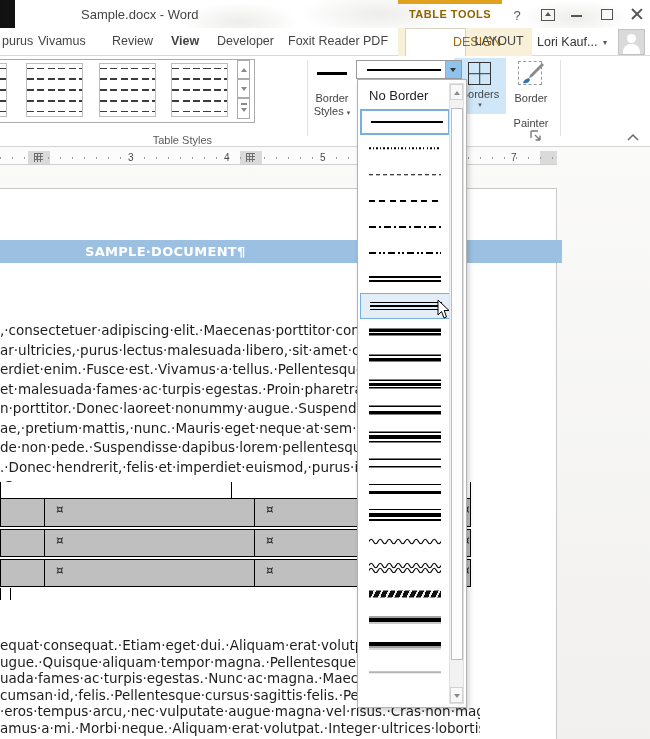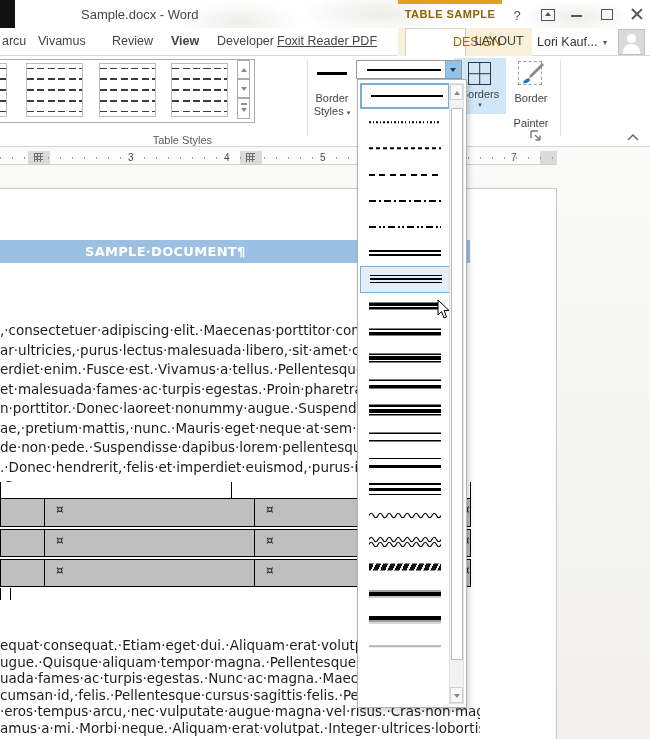--- a/index.html
+++ b/index.html
@@ -77,21 +77,21 @@
   .ruler{position:absolute;left:0;top:4px;width:557px;height:14px;background:#fcfcfc;border-bottom:1px solid #cfcfcf;box-sizing:border-box;}
   .ruler-ticks{position:absolute;left:0;top:6px;width:557px;height:2px;
       background:repeating-linear-gradient(90deg,#9c9c9c 0 1px,rgba(0,0,0,0) 1px 12px);}
   .ruler-num{position:absolute;top:1px;font-size:10px;color:#4a4a4a;}
   .rn0{left:128px;} .rn1{left:224px;} .rn2{left:320px;} .rn3{left:511px;}
   .ruler-patch{position:absolute;top:0;height:13px;background:#dadada;}
   .grid-marker{position:absolute;top:2px;width:9px;height:9px;
       background:repeating-linear-gradient(90deg,#6e6e6e 0 1px,rgba(0,0,0,0) 1px 3px),
                  repeating-linear-gradient(180deg,#6e6e6e 0 1px,rgba(0,0,0,0) 1px 3px);}
   .page{position:absolute;left:0;top:41px;width:557px;height:551px;background:#fff;border-top:1px solid #c8c8c8;border-right:1px solid #c8c8c8;box-sizing:border-box;}
-  .head-band{position:absolute;left:0;top:51px;width:470px;height:23px;background:#9cc0e2;}
+  .head-band{position:absolute;left:0;top:51px;width:562px;height:23px;background:#9cc0e2;}
   .head-band span{position:absolute;left:85px;top:4px;color:#fff;font-size:13px;font-weight:600;letter-spacing:.3px;
       font-family:"DejaVu Sans",sans-serif;}
   .bodytext{position:absolute;left:0;width:480px;color:#1d1d1d;font-size:13.5px;
       font-family:"DejaVu Sans",sans-serif;white-space:nowrap;overflow:hidden;}
   .p1{top:132px;line-height:19.5px;}
   .p2{top:448px;line-height:16.6px;}
   .tblrow{position:absolute;left:0;background:#bfbfbf;border:1px solid #000;box-sizing:border-box;width:471px;}
   .tbl-div{position:absolute;top:0;bottom:0;width:1px;background:#000;}
   .cellmark{position:absolute;top:3px;font-size:12px;color:#222;font-family:"DejaVu Sans",sans-serif;}
   .rowwhite{position:absolute;left:0;width:471px;background:#fff;border-left:1px solid #000;border-right:1px solid #000;box-sizing:border-box;}
@@ -136,38 +136,38 @@
 <body>
 
 <div class="app">
 
   <div class="abs titlebar">
     <div class="cloud" style="left:180px;top:2px;width:120px;height:40px;"></div>
     <div class="cloud" style="left:300px;top:-8px;width:160px;height:44px;"></div>
     <div class="cloud" style="left:520px;top:0px;width:110px;height:36px;"></div>
     <div class="abs win-title">Sample.docx - Word</div>
     <div class="abs ctx-bar"></div>
-    <div class="abs ctx-label">TABLE SAMPLE</div>
+    <div class="abs ctx-label">TABLE TOOLS</div>
     <div class="abs winbtn" style="left:508px;">?</div>
     <div class="abs ico-ribbon" style="left:541px;"></div>
     <div class="abs ico-min" style="left:571px;"></div>
     <div class="abs ico-max" style="left:601px;"></div>
     <div class="abs ico-close" style="left:631px;"></div>
   </div>
   <div class="abs corner-block"></div>
   <div class="abs edge-strip"></div>
 
   <div class="abs tabrow">
     <div class="abs ctx-strip"></div>
-    <span class="abs tab" style="left:2px;">arcu</span>
+    <span class="abs tab" style="left:2px;">purus</span>
     <span class="abs tab" style="left:38px;">Vivamus</span>
     <span class="abs tab" style="left:112px;">Review</span>
     <span class="abs tab" style="left:171px;font-weight:bold;">View</span>
     <span class="abs tab" style="left:217px;">Developer</span>
-    <span class="abs tab" style="left:277px;text-decoration:underline;">Foxit Reader PDF</span>
+    <span class="abs tab" style="left:288px;">Foxit Reader PDF</span>
     <div class="abs tab-active-box">
       <span>DESIGN</span>
     </div>
     <span class="abs tab-layout">LAYOUT</span>
     <span class="abs username">Lori Kauf...</span>
     <span class="abs user-caret">▾</span>
     <div class="abs avatar">
       <div class="head"></div>
       <div class="body"></div>
     </div>
@@ -303,20 +303,21 @@
           <div>uada·fames·ac·turpis·egestas.·Nunc·ac·magna.·Maecenas·odi</div>
           <div>cumsan·id,·felis.·Pellentesque·cursus·sagittis·felis.·Pellentesq</div>
           <div>·eros·tempus·arcu,·nec·vulputate·augue·magna·vel·risus.·Cras·non·magna·vel·</div>
           <div>amus·a·mi.·Morbi·neque.·Aliquam·erat·volutpat.·Integer·ultrices·lobortis·</div>
         </div>
     </div>
   </div>
 
   <div class="abs dropdown">
     <div class="blist">
+        <div class="bitem txt">No Border</div>
         <div class="bitem sel">
           <div class="ls k-solid"></div>
         </div>
         <div class="bitem">
           <div class="ls k-dotted"></div>
         </div>
         <div class="bitem">
           <div class="ls k-dash-small"></div>
         </div>
         <div class="bitem">

